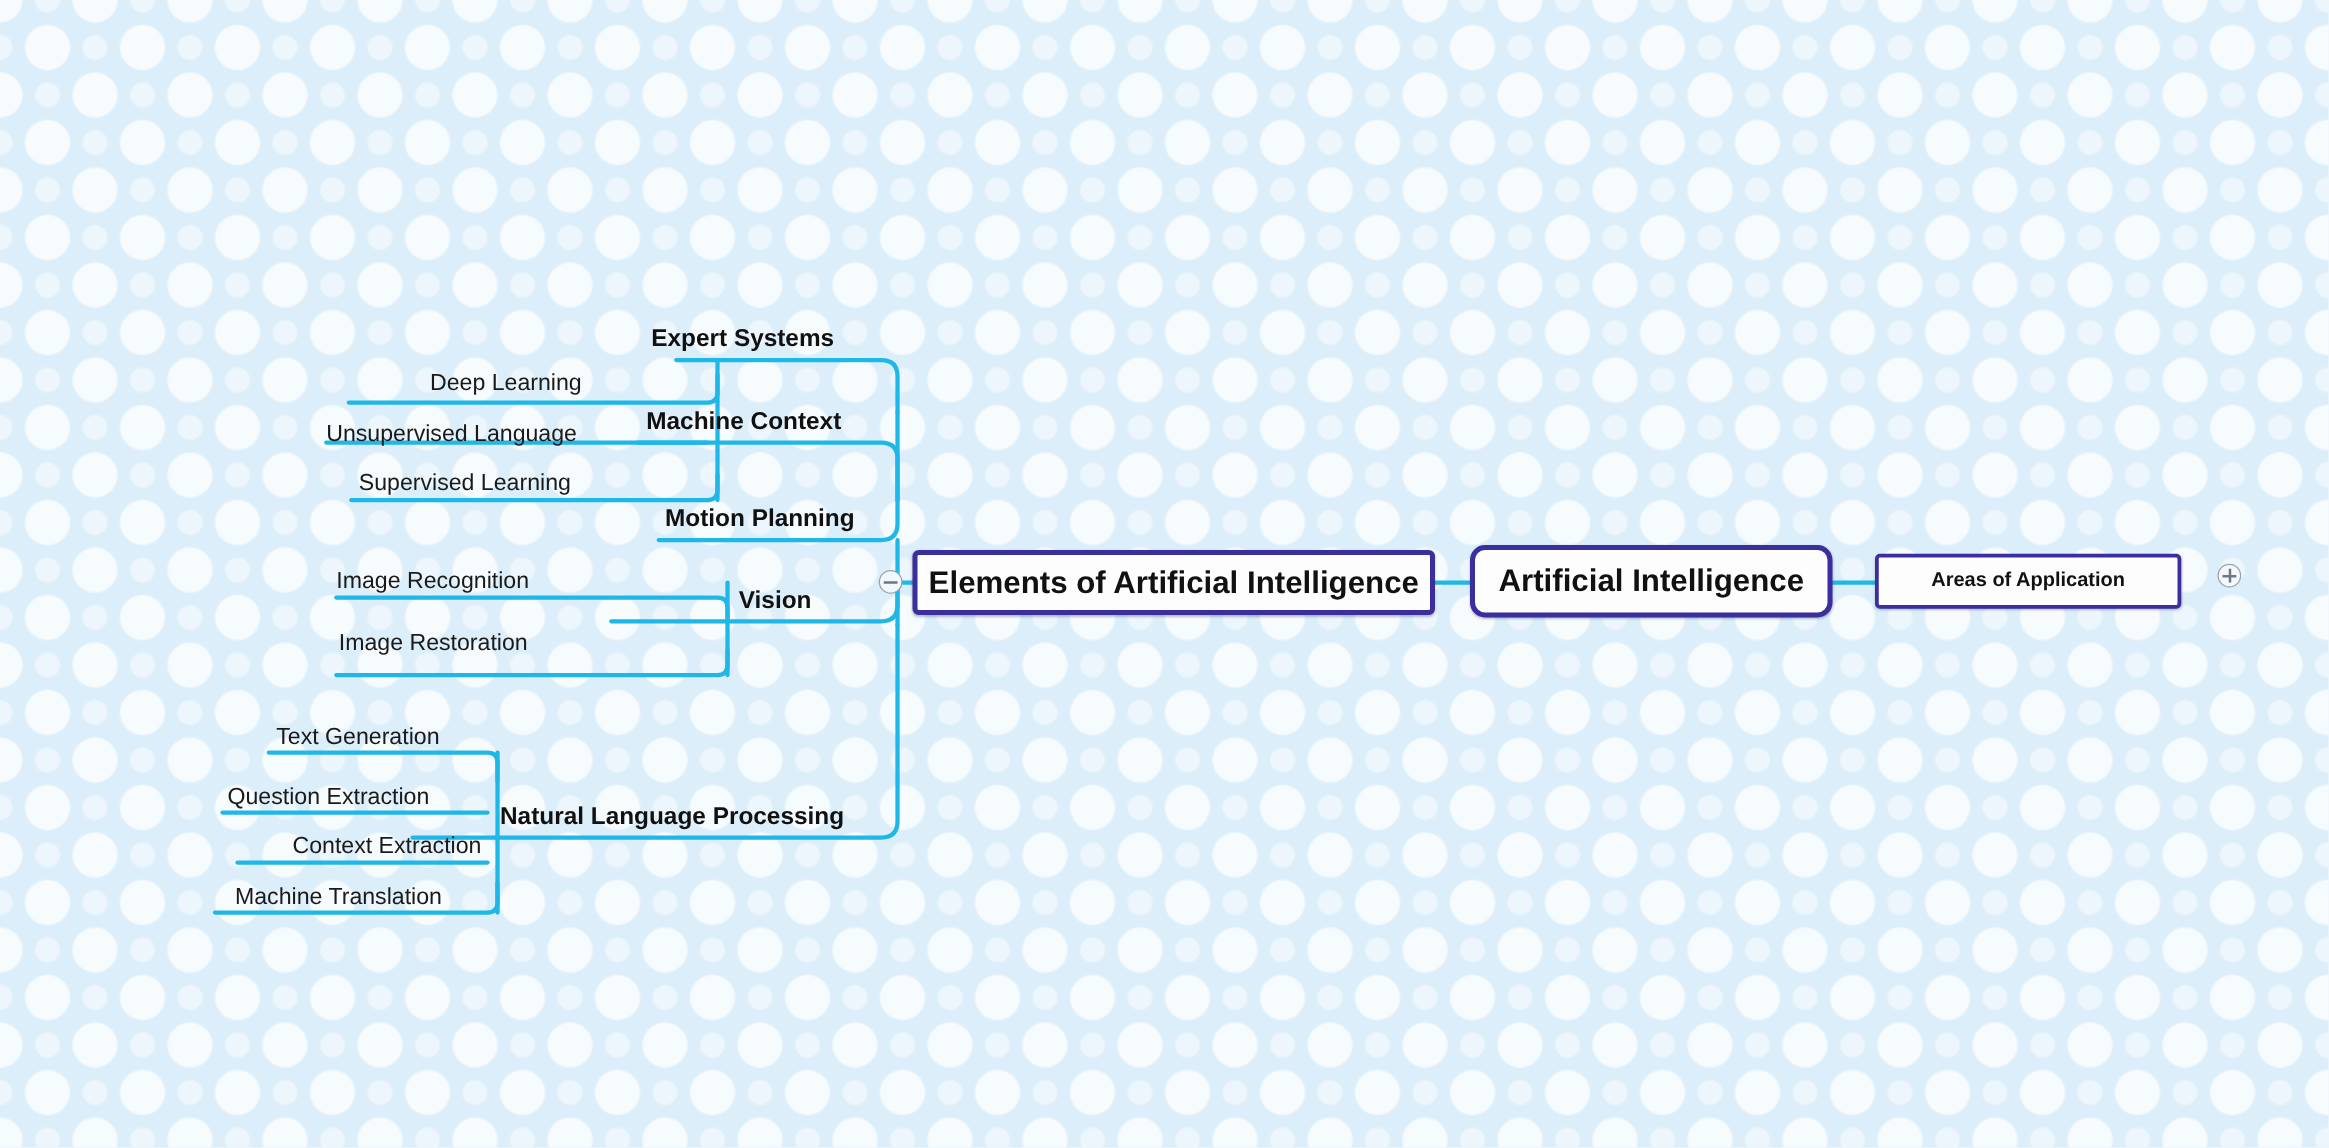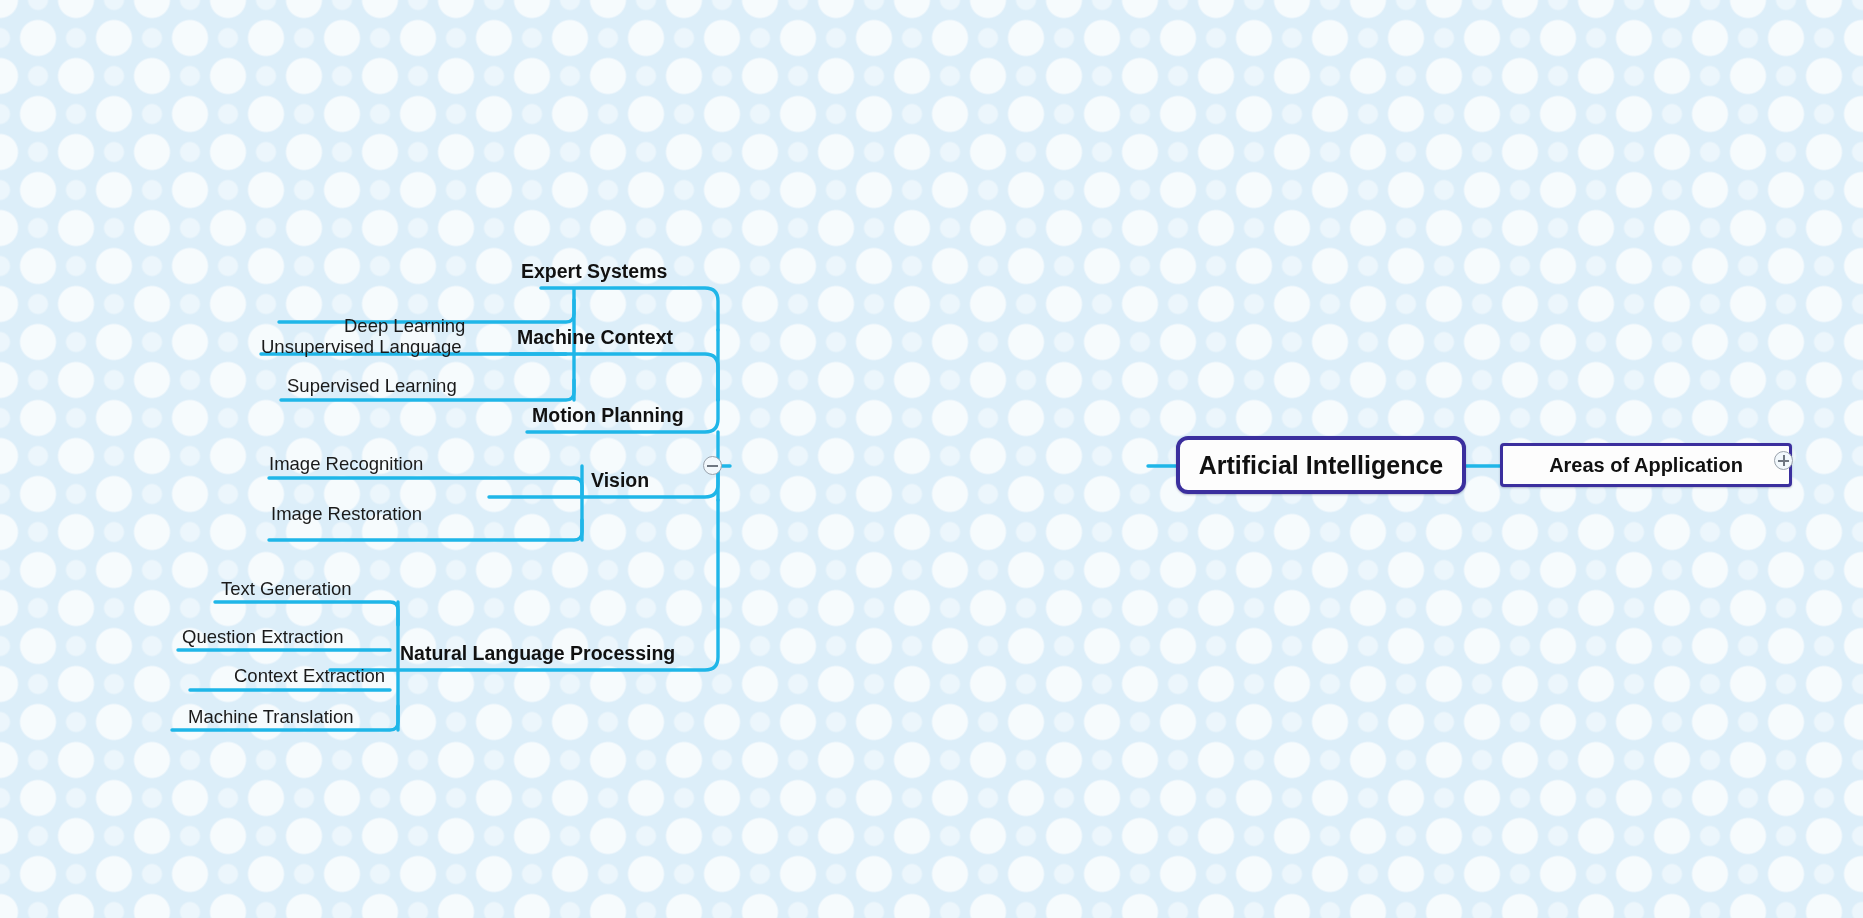--- a/index.html
+++ b/index.html
@@ -63,22 +63,22 @@
   }
   #node-ai {
     left: 1176px; top: 436px;
     width: 290px; height: 58px;
     font-size: 25px;
     border-radius: 12px;
     border-width: 4px;
   }
   #node-areas {
     left: 1500px; top: 443px;
-    width: 292px; height: 44px;
-    font-size: 20px;
+    width: 245px; height: 44px;
+    font-size: 16px;
     border-radius: 4px;
     border-width: 3px;
   }
 
   
   .toggle {
     position: absolute;
     width: 19px; height: 19px;
     border-radius: 50%;
     background: #f2f8fc;
@@ -183,21 +183,21 @@
   </div>
 
   <div class="topic" style="left:591px; top:471px;">
     <span>Vision</span>
   </div>
 
   <div class="topic" style="left:400px; top:644px;">
     <span>Natural Language Processing</span>
   </div>
 
-  <div class="leaf" style="left:344px; top:297px;margin-top:20px;">
+  <div class="leaf" style="left:344px; top:297px;">
     <span>Deep Learning</span>
   </div>
   <div class="leaf" style="left:261px; top:338px;">
     <span>Unsupervised Language</span>
   </div>
   <div class="leaf" style="left:287px; top:377px;">
     <span>Supervised Learning</span>
   </div>
 
   <div class="leaf" style="left:269px; top:455px;">
@@ -213,20 +213,23 @@
   <div class="leaf" style="left:182px; top:628px;">
     <span>Question Extraction</span>
   </div>
   <div class="leaf" style="left:195px; top:667px;margin-left:39px;">
     <span>Context Extraction</span>
   </div>
   <div class="leaf" style="left:176px; top:708px;margin-left:12px;">
     <span>Machine Translation</span>
   </div>
 
+  <div class="node-box" id="node-elements">
+    <span class="label">Elements of Artificial Intelligence</span>
+  </div>
 
   <div class="node-box" id="node-ai">
     <span class="label">Artificial Intelligence</span>
   </div>
 
   <div class="node-box" id="node-areas">
     <span class="label">Areas of Application</span>
   </div>
 
   <div class="toggle" id="toggle-elements"></div>

